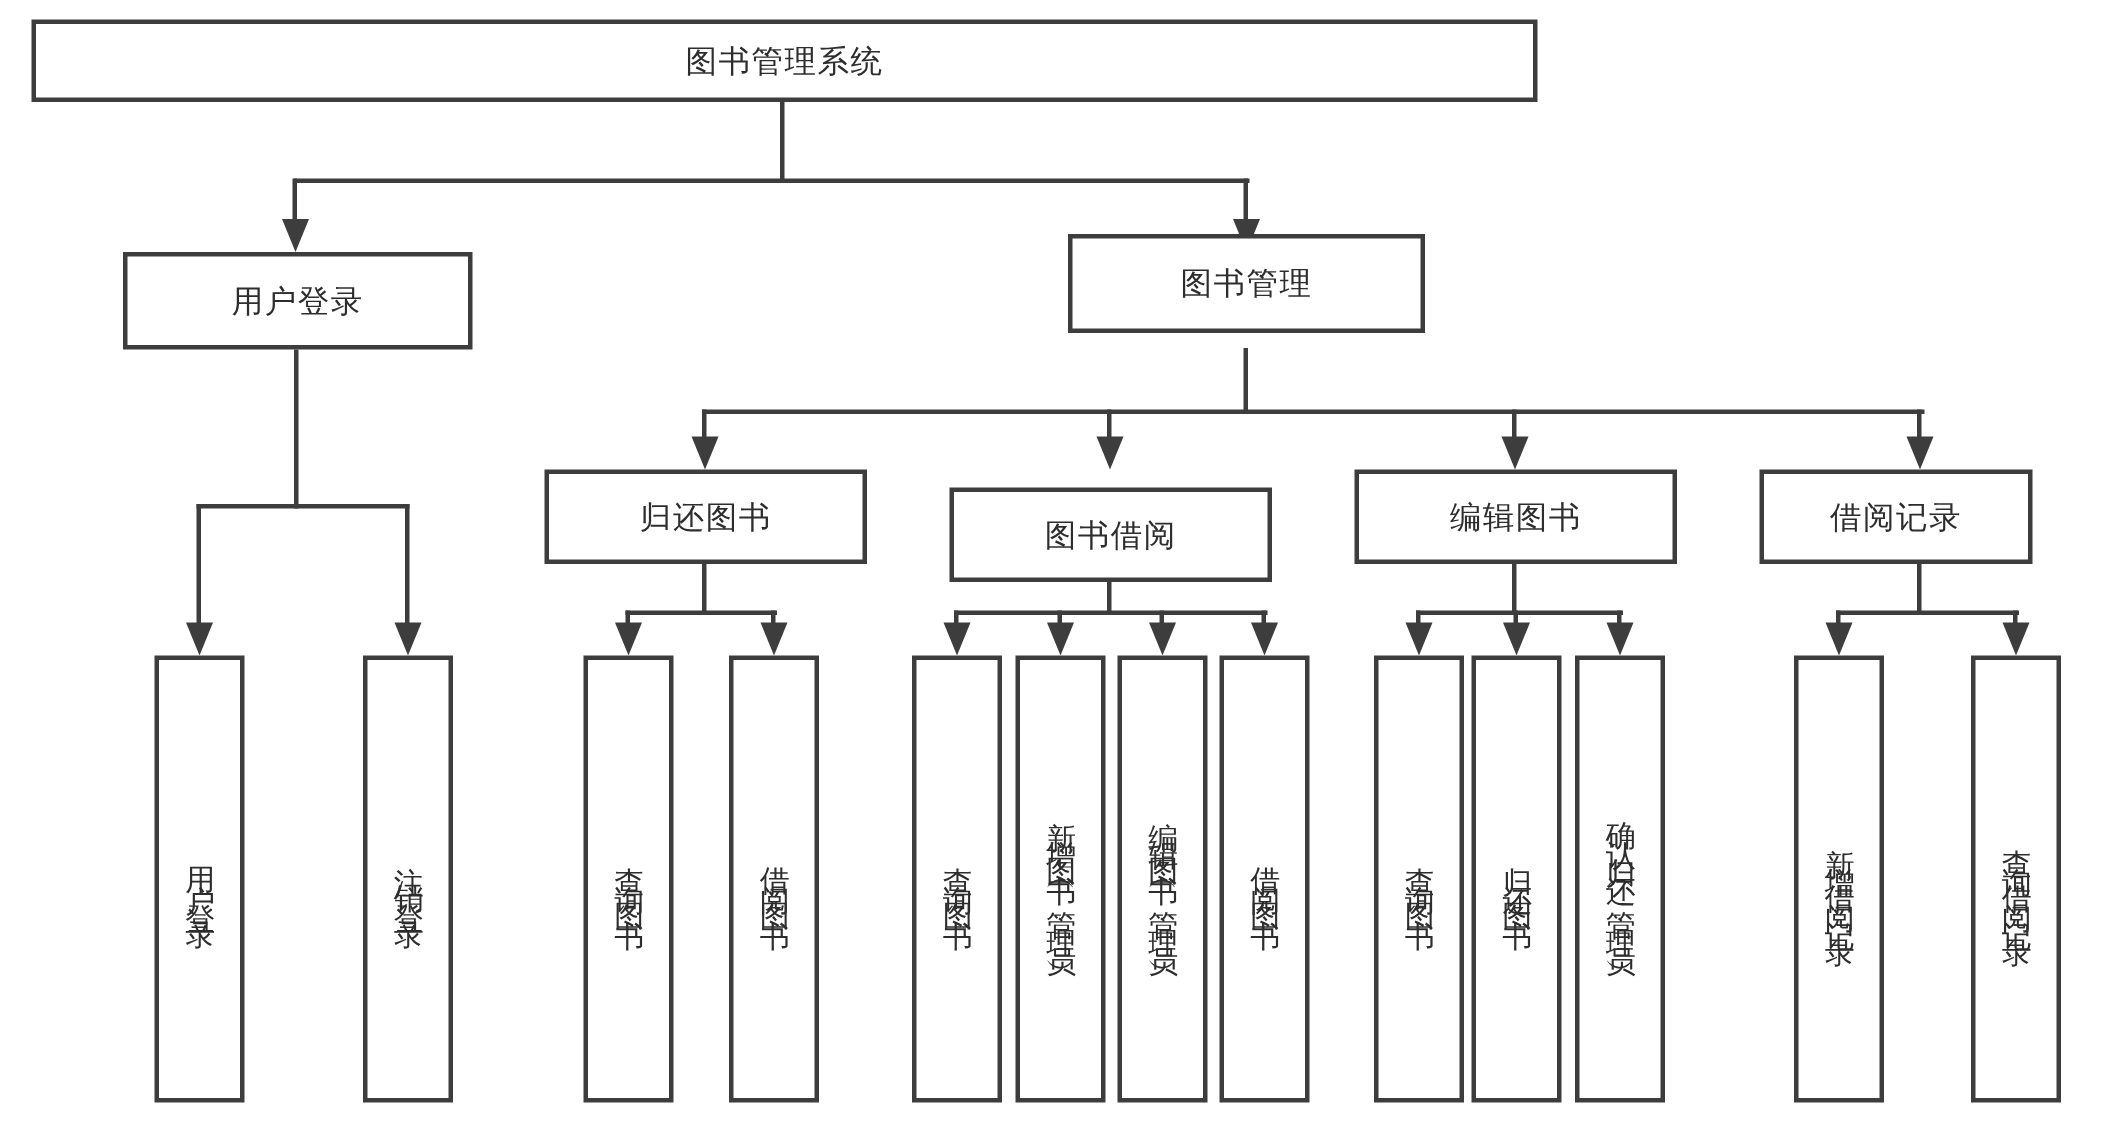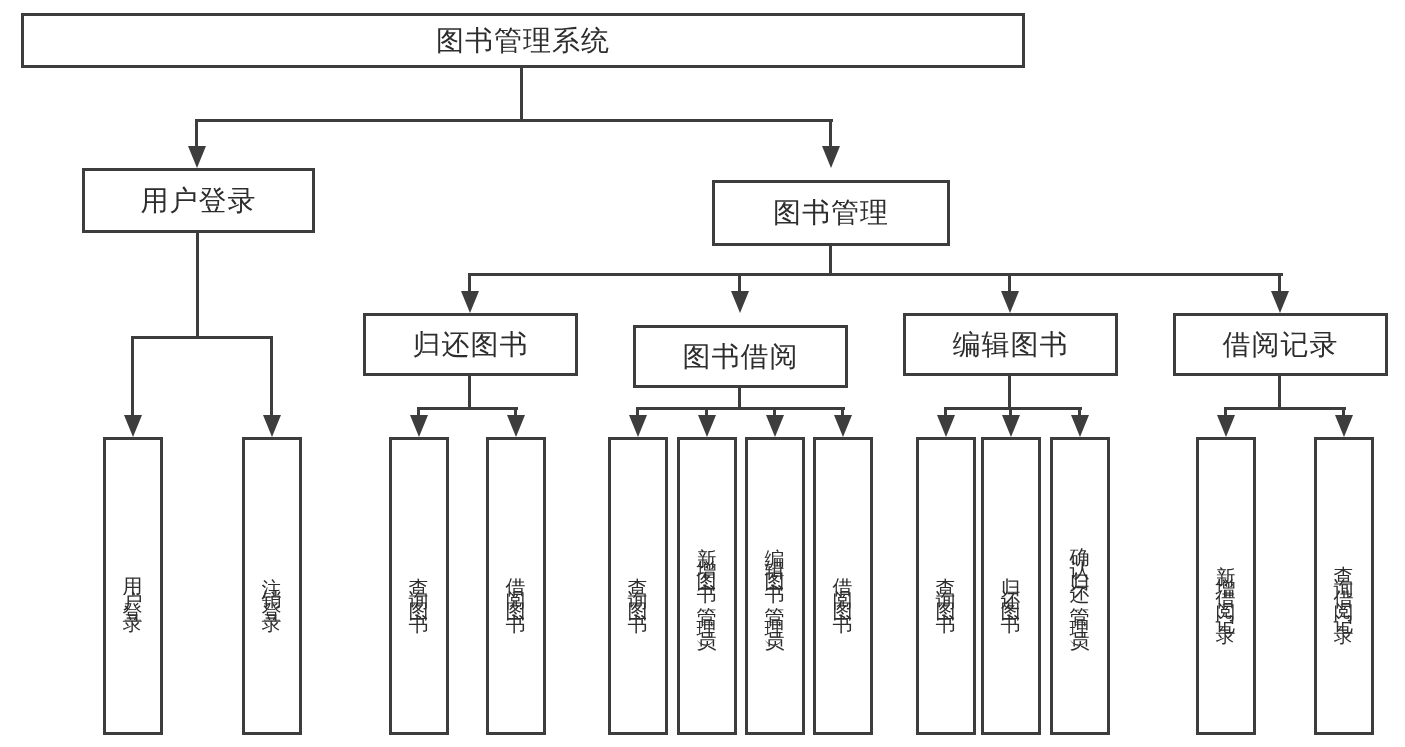--- a/index.html
+++ b/index.html
@@ -18,21 +18,21 @@
   .arrow{
     position:absolute;width:0;height:0;
     border-left:9px solid transparent;border-right:9px solid transparent;
     border-top:22px solid var(--line);
   }
   .box{
     position:absolute;box-sizing:border-box;border:3px solid var(--line);
     background:var(--bg);display:flex;align-items:center;justify-content:center;
     text-align:center;
   }
-  .hbox{font-size:28px;letter-spacing:1px;}
+  .hbox{font-size:21px;letter-spacing:1px;}
   .vbox span{
     writing-mode:vertical-rl;text-orientation:mixed;
     font-size:20px;line-height:1;letter-spacing:12px;white-space:nowrap;
   }
   .watermark{
     position:absolute;top:717px;right:6px;font-size:21px;
     color:var(--watermark);letter-spacing:1px;z-index:5;white-space:nowrap;
   }
 </style>
 </head>
@@ -99,34 +99,34 @@
   <div class="arrow" style="left:1217px;top:415px"></div>
   <div class="arrow" style="left:1335px;top:415px"></div>
 
   <div class="box hbox" style="left:21px;top:13px;width:1004px;height:55px">
     <span>图书管理系统</span>
   </div>
 
   <div class="box hbox" style="left:82px;top:168px;width:233px;height:65px">
     <span>用户登录</span>
   </div>
-  <div class="box hbox" style="left:712px;top:180px;width:238px;height:66px">
+  <div class="box hbox" style="left:712px;top:156px;width:238px;height:66px">
     <span>图书管理</span>
   </div>
 
   <div class="box hbox" style="left:363px;top:313px;width:215px;height:63px">
     <span>归还图书</span>
   </div>
   <div class="box hbox" style="left:633px;top:325px;width:215px;height:63px">
     <span>图书借阅</span>
   </div>
   <div class="box hbox" style="left:903px;top:313px;width:215px;height:63px">
     <span>编辑图书</span>
   </div>
-  <div class="box hbox" style="left:1173px;top:313px;width:215px;height:63px">
+  <div class="box hbox" style="left:1173px;top:313px;width:182px;height:63px">
     <span>借阅记录</span>
   </div>
 
   <div class="box vbox" style="left:103px;top:437px;width:60px;height:298px">
     <span>用户登录</span>
   </div>
   <div class="box vbox" style="left:242px;top:437px;width:60px;height:298px">
     <span>注销登录</span>
   </div>
 

